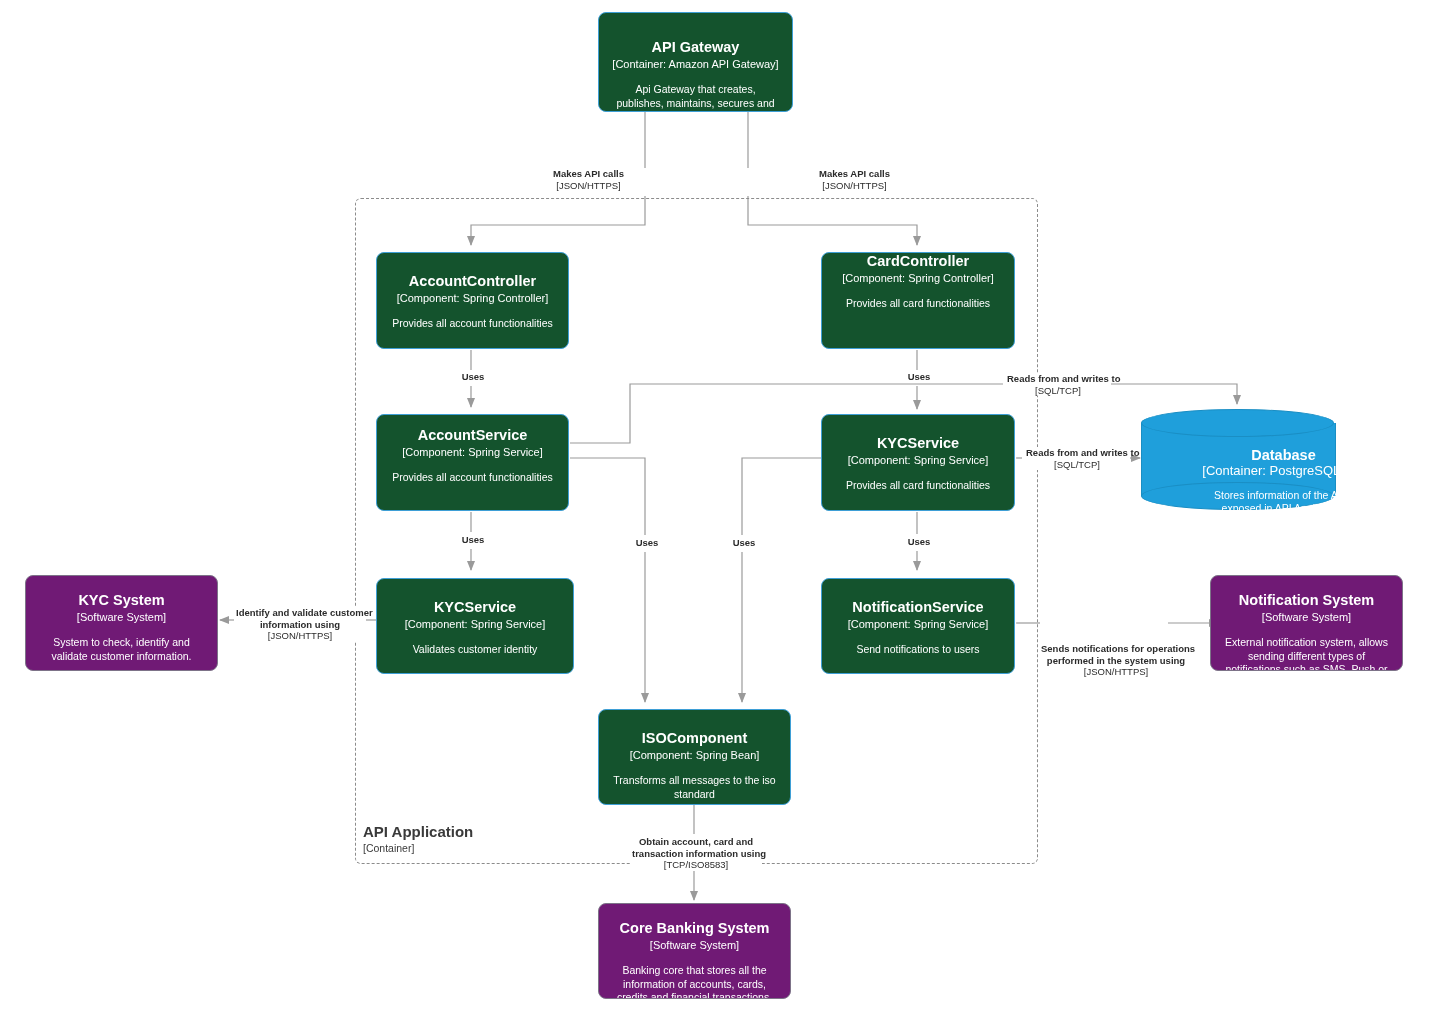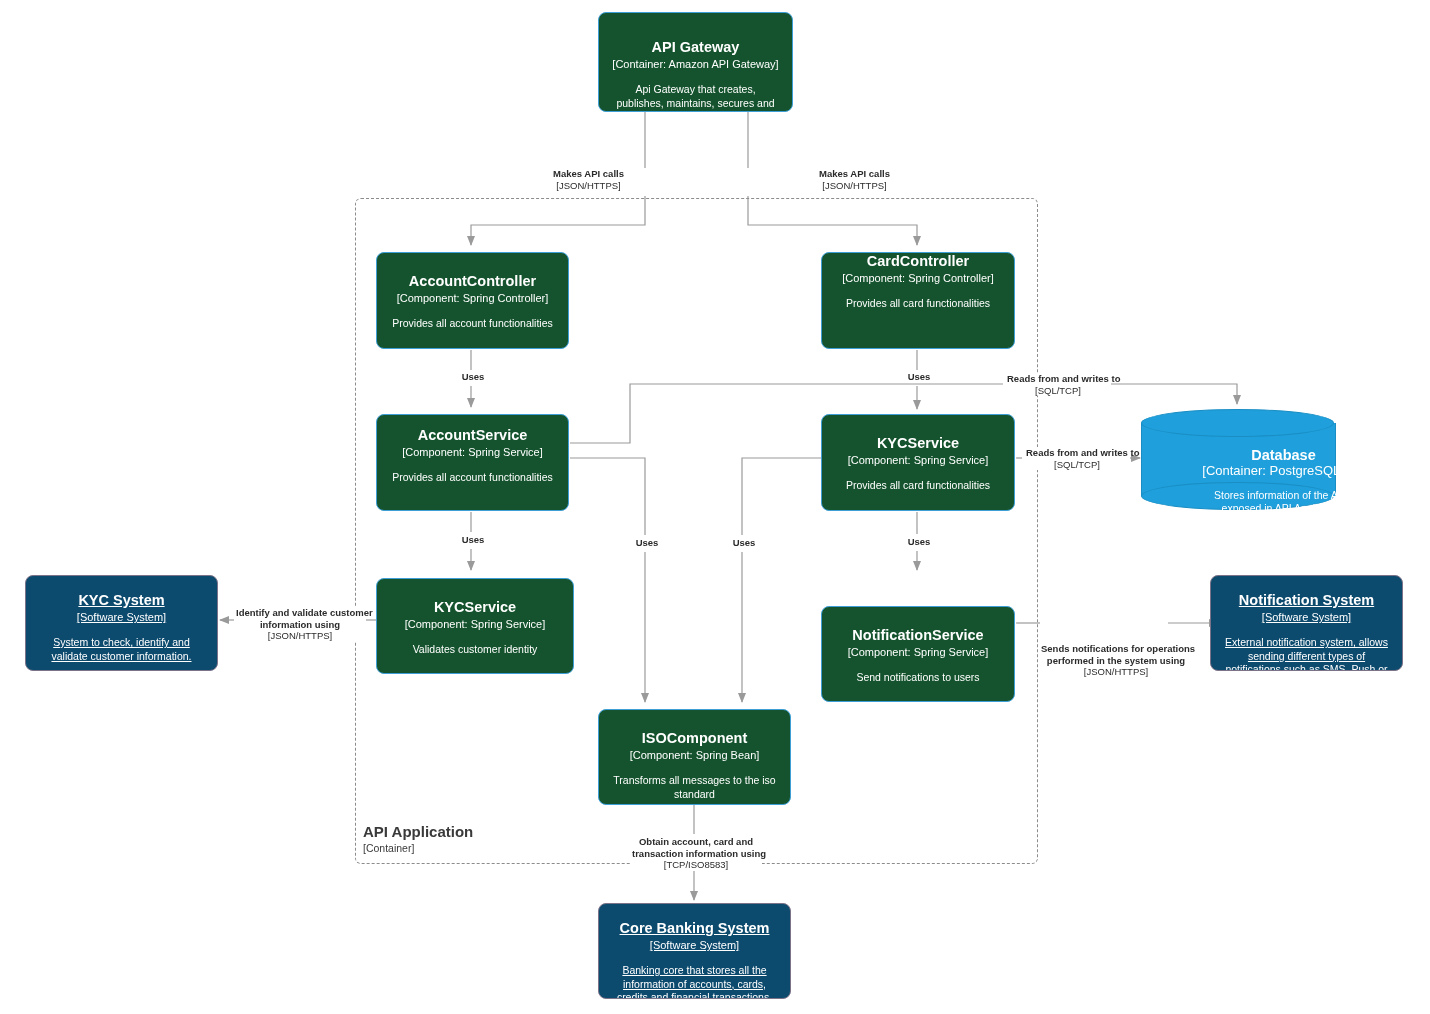--- a/index.html
+++ b/index.html
@@ -34,23 +34,22 @@
     text-align: center;
     color: #ffffff;
     overflow: hidden;
     padding: 0 8px;
   }
   .node.component {
     background: #14532d;
     border: 1px solid #3e9fd6;
   }
   .node.external {
-    background: #0c4a6e;
+    background: #701a75;
     border: 1px solid #7d7388;
-    text-decoration: underline;
   }
   .node .n-title {
     font-weight: bold;
     font-size: 14.5px;
     line-height: 17px;
   }
   .node .n-type {
     font-size: 11px;
     line-height: 14px;
     margin-top: 1px;
@@ -272,21 +271,21 @@
     <div class="n-type">[Software System]</div>
     <div class="n-desc">System to check, identify and validate customer information.</div>
   </div>
 
   <div class="node component" style="left:376px; top:578px; width:198px; height:96px; padding-top:20px;">
     <div class="n-title">KYCService</div>
     <div class="n-type">[Component: Spring Service]</div>
     <div class="n-desc">Validates customer identity</div>
   </div>
 
-  <div class="node component" style="left:821px; top:606px; width:194px; height:96px; padding-top:20px;">
+  <div class="node component" style="left:821px; top:578px; width:194px; height:96px; padding-top:20px;">
     <div class="n-title">NotificationService</div>
     <div class="n-type">[Component: Spring Service]</div>
     <div class="n-desc">Send notifications to users</div>
   </div>
 
   <div class="node external" style="left:1210px; top:575px; width:193px; height:96px; padding-top:16px;">
     <div class="n-title">Notification System</div>
     <div class="n-type">[Software System]</div>
     <div class="n-desc">External notification system, allows sending different types of notifications such as SMS, Push or Email, through various providers.</div>
   </div>

